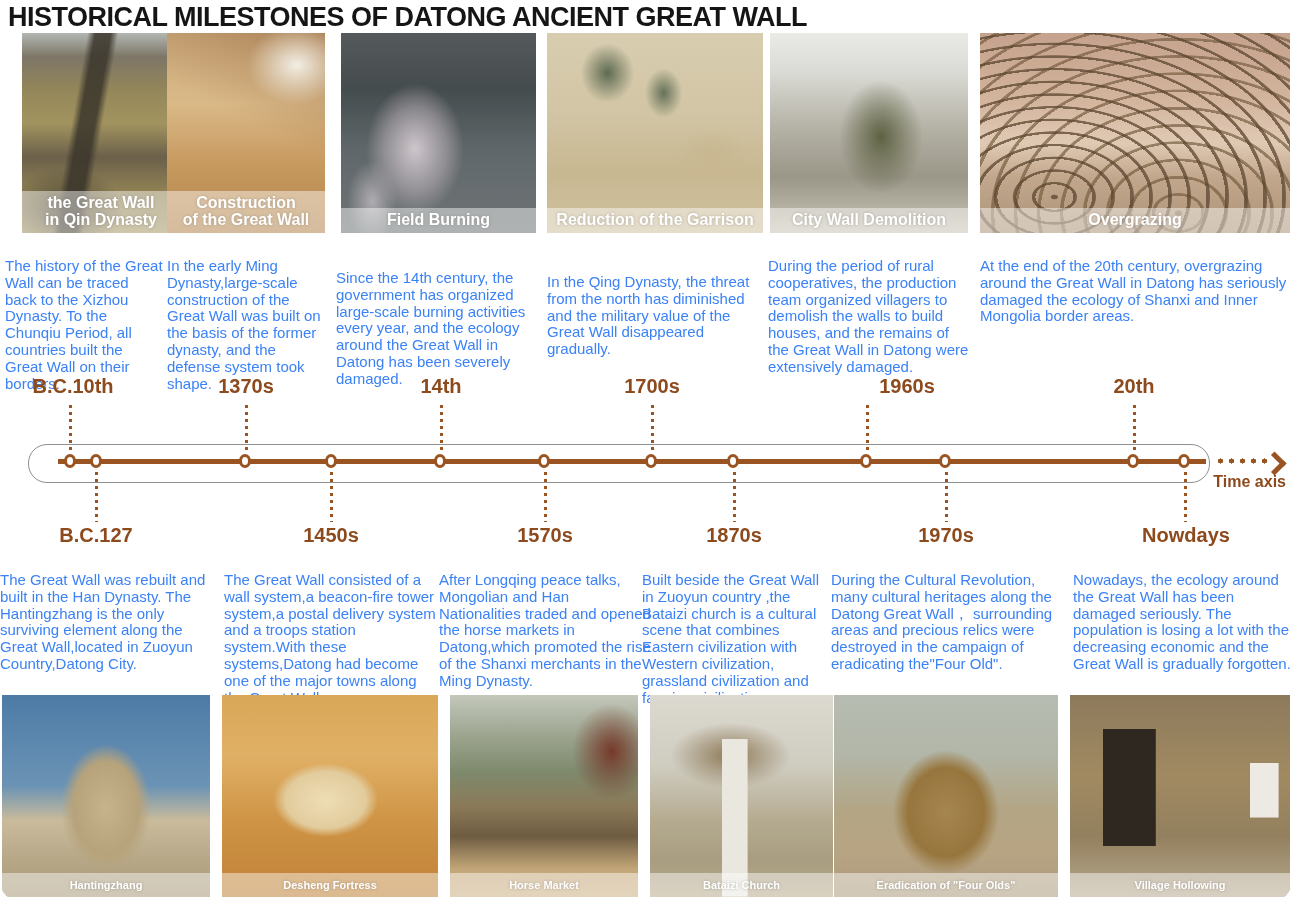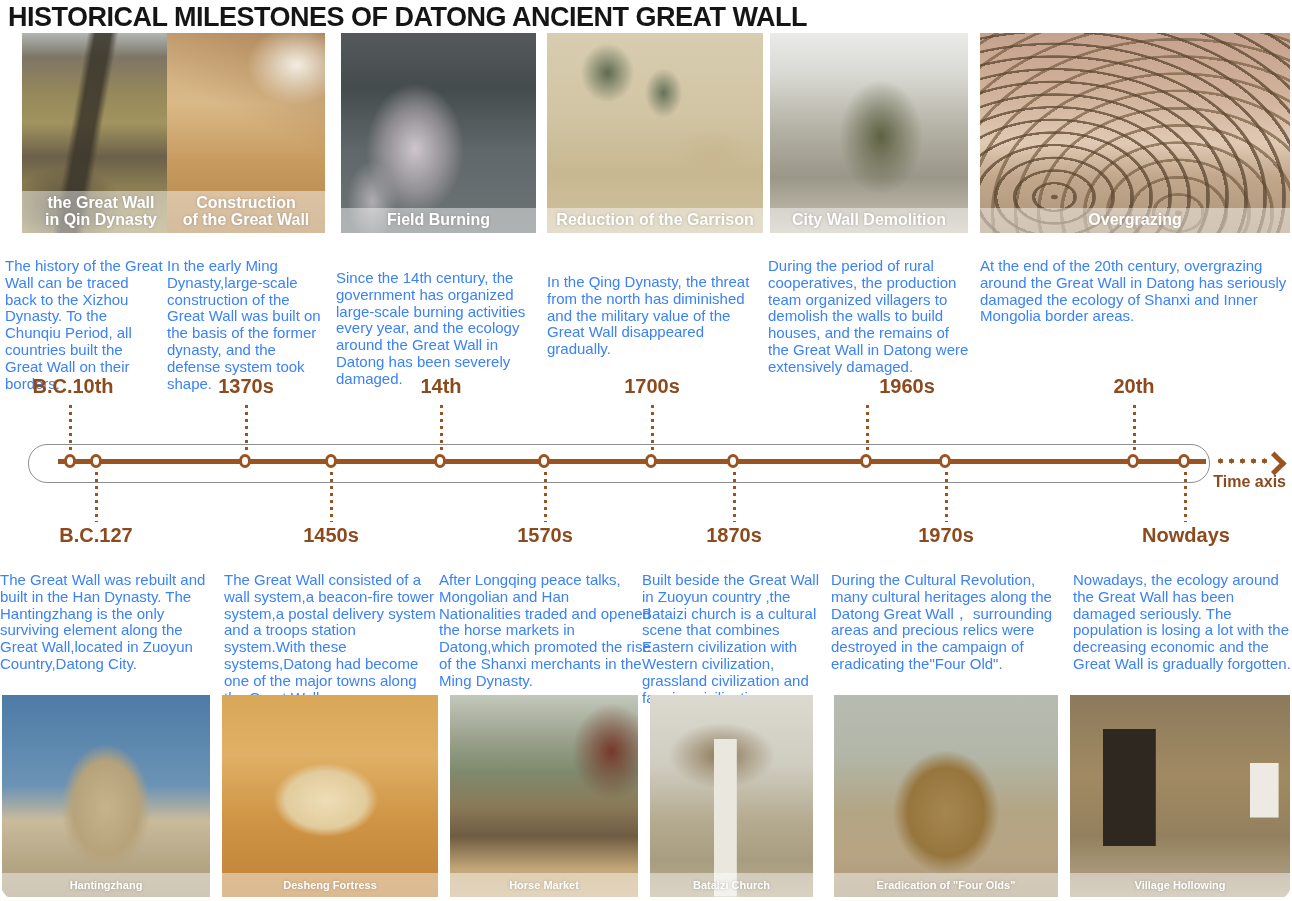--- a/index.html
+++ b/index.html
@@ -48,21 +48,21 @@
       linear-gradient(180deg,#d9a757 0%,#e0b066 30%,#cf9445 62%,#c08238 100%);}
   .img-horsemarket{background-image:
       radial-gradient(ellipse 32% 36% at 86% 28%,#76392a 0%,rgba(118,57,42,0) 66%),
       linear-gradient(180deg,#c3c8bb 0%,#99a18b 22%,#7e8a6d 38%,#8a7a58 55%,#6e5c42 70%,#c2a678 86%,#cdb186 100%);}
   .img-bataizi{background-image:
       linear-gradient(#eae7de,#eae7de),
       radial-gradient(ellipse 48% 24% at 44% 30%,#8d7957 0%,rgba(141,121,87,0) 68%),
       linear-gradient(180deg,#dcd9d0 0%,#cfccc0 35%,#b5ab90 62%,#a89d80 82%,#baac8e 100%);
       background-repeat:no-repeat,no-repeat,no-repeat;
       background-position:46% 100%,0 0,0 0;
-      background-size:14% 78%,100% 100%,100% 100%;}
+      background-size:14% 78%,100% 100%,100% 100%;padding-left:20px;}
   .img-fourolds{background-image:
       radial-gradient(ellipse 34% 44% at 50% 58%,#a6864f 0%,#97763e 50%,rgba(151,118,62,0) 70%),
       linear-gradient(180deg,#b7bcb2 0%,#b2b6a8 30%,#b3a584 58%,#b7a483 78%,#ab9a7d 100%);}
   .img-village{background-image:
       linear-gradient(#2e2820,#2e2820),
       linear-gradient(#eceae2,#eceae2),
       linear-gradient(180deg,#8d7a5c 0%,#a18a62 40%,#93805e 70%,#b7a98f 100%);
       background-repeat:no-repeat,no-repeat,no-repeat;
       background-position:20% 40%,94% 46%,0 0;
       background-size:24% 58%,13% 27%,100% 100%;}

